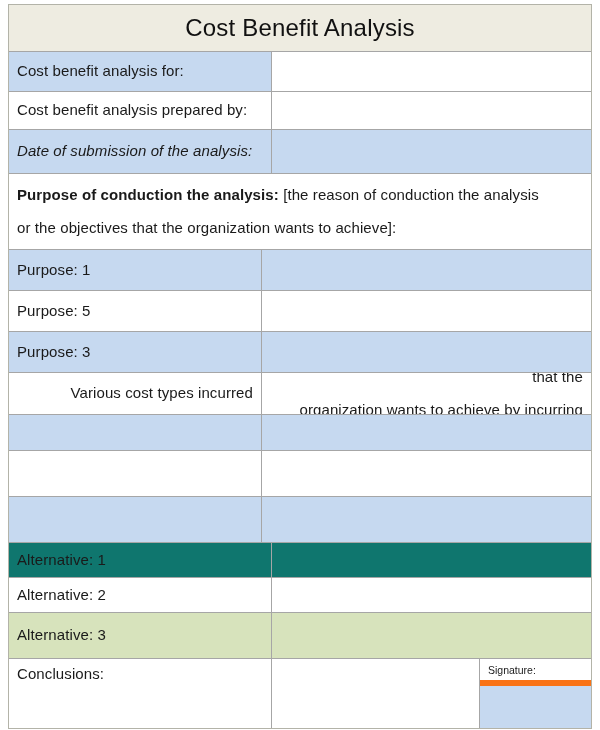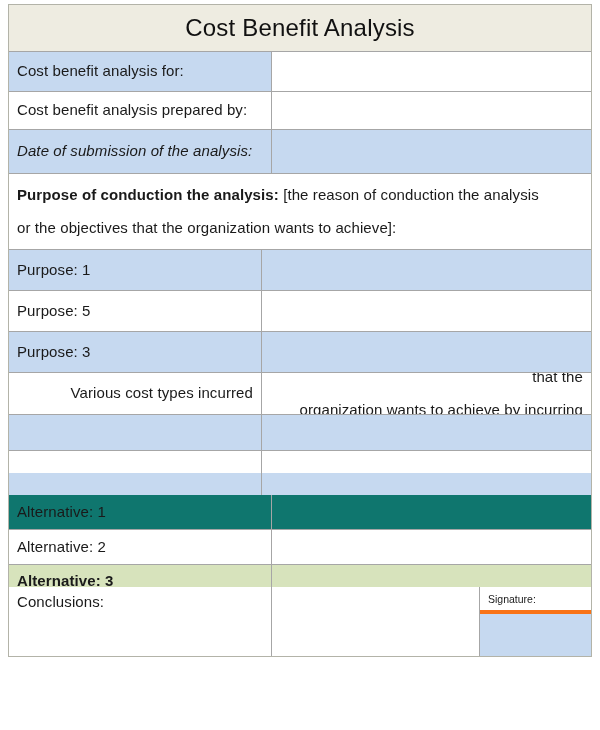--- a/index.html
+++ b/index.html
@@ -96,36 +96,36 @@
     flex-direction: column;
   }
   .sig-top {
     box-sizing: border-box;
     height: 27px;
     padding: 0 8px;
     display: flex;
     align-items: center;
     font-size: 10.5px;
     background: #ffffff;
-    border-bottom: 4px solid #f97316;
+    border-bottom: 6px solid #f97316;
   }
   .sig-bottom {
     flex: 1;
     background: #c6d9f0;
   }
 
   
   .h40 { height: 40px; }
   .h38 { height: 38px; justify-content: space-between; }
   .h44 { height: 44px; font-style: italic; }
   .h76 { height: 76px; }
   .h41 { height: 41px; }
   .h36 { height: 36px; }
   .h58 { height: 42px; text-align: right; }
-  .h30 { height: 22px; font-weight: bold; }
+  .h30 { height: 46px; }
   .h35 { height: 35px; }
   .h69 { height: 69px; }
 
   .ln { display: block; }
   .ln + .ln { margin-top: 12px; }
   .bi { font-weight: bold; }
 </style>
 </head>
 <body>
 

